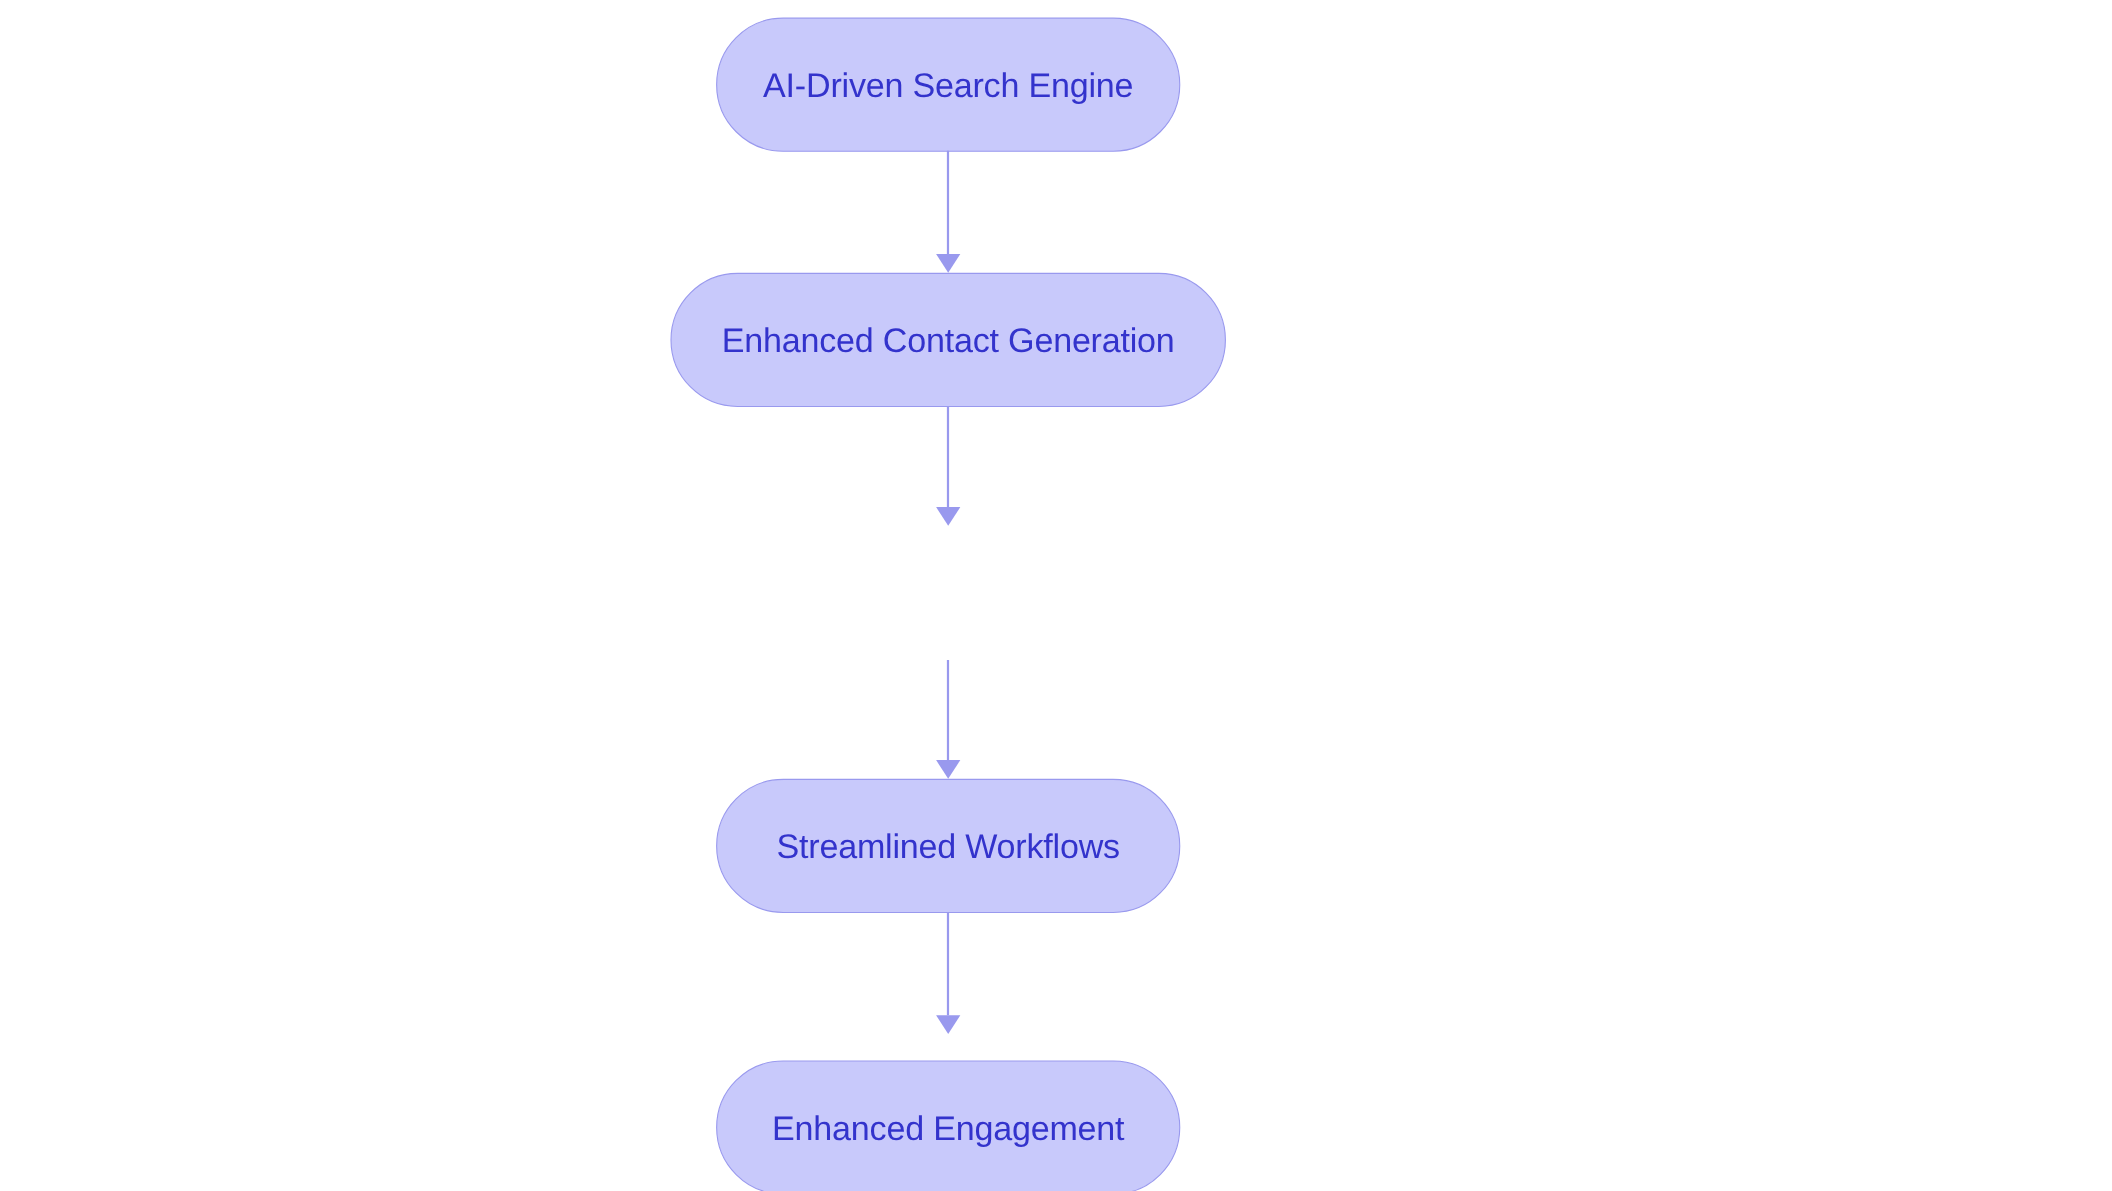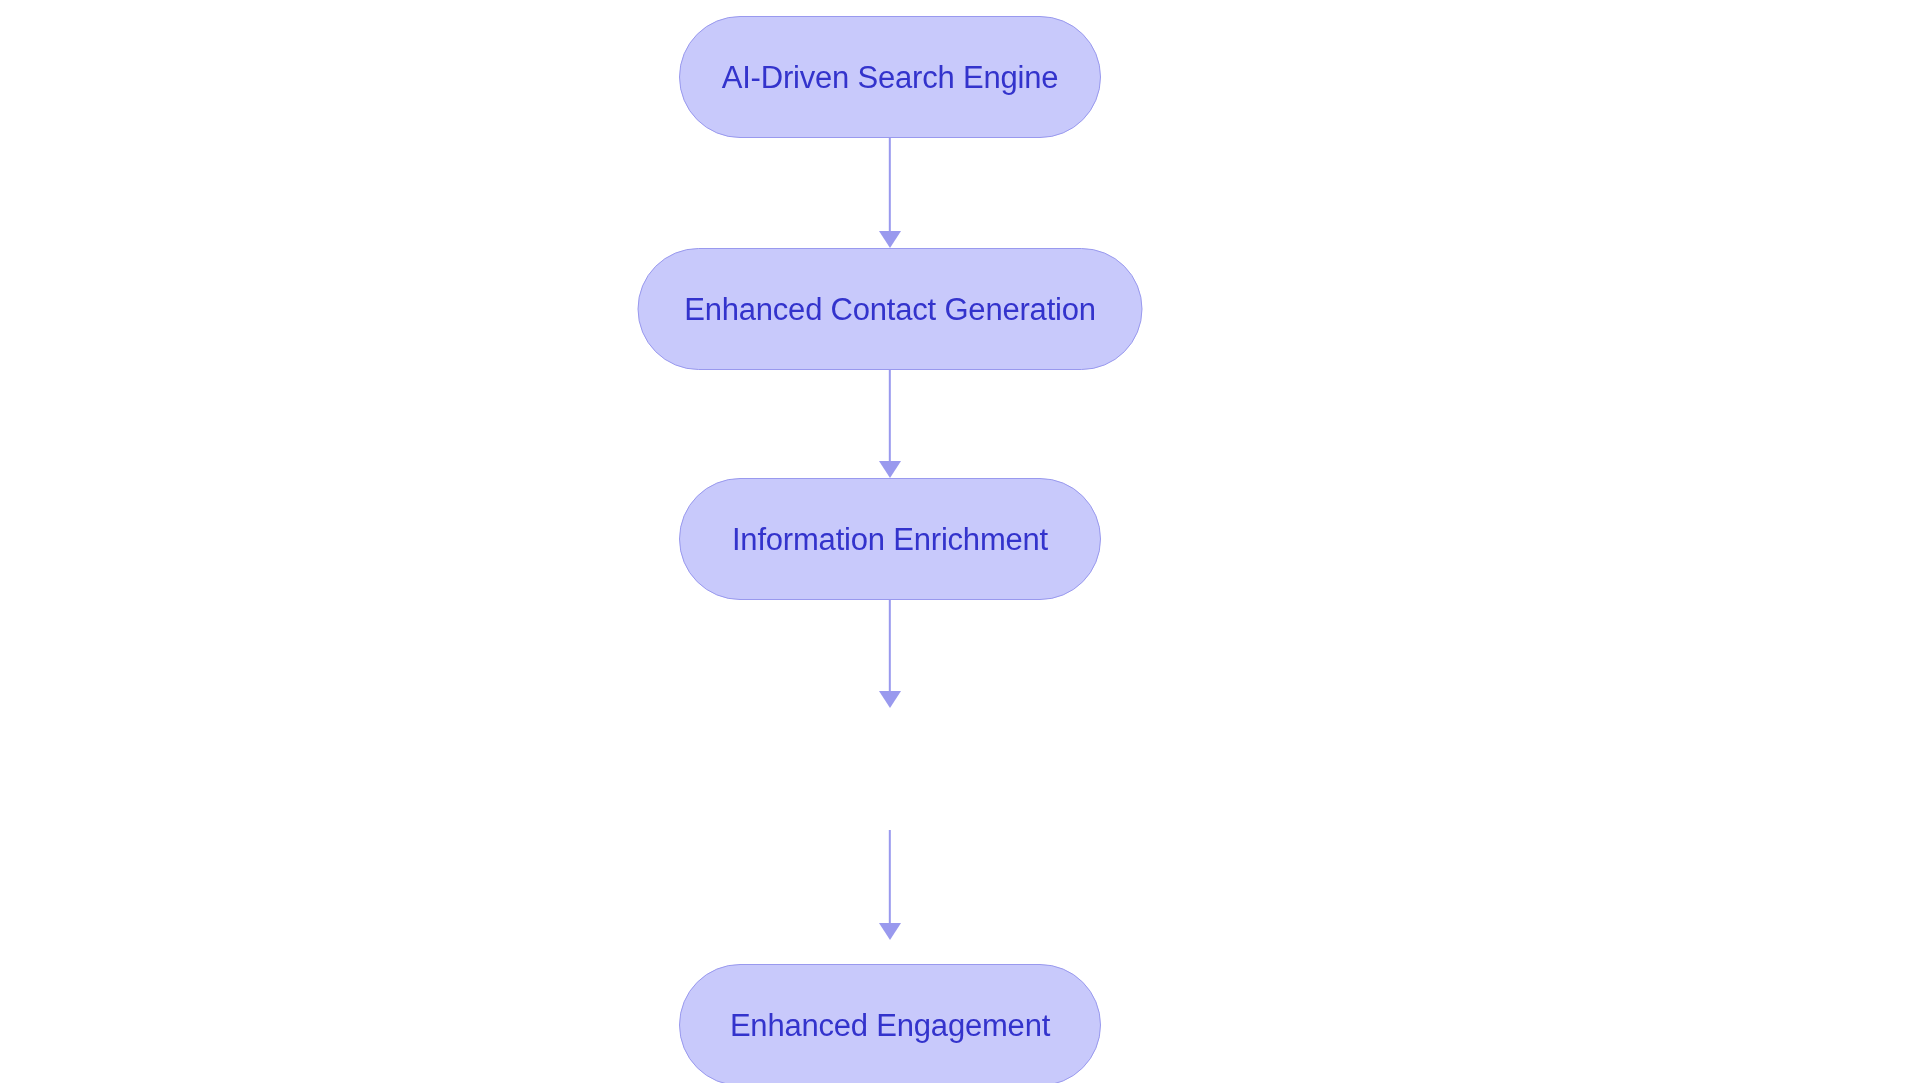--- a/index.html
+++ b/index.html
@@ -13,21 +13,20 @@
     height: 1083px;
     overflow: hidden;
     font-family: "Liberation Sans", sans-serif;
   }
 
   #flowchart-canvas {
     position: relative;
     width: 1724px;
     height: 1083px;
     background: #ffffff;
-    margin-left: 28px;
   }
 
   
   .node {
     position: absolute;
     left: 50%;
     transform: translateX(-50%);
     box-sizing: border-box;
     display: flex;
     align-items: center;
@@ -108,29 +107,29 @@
 
   <div class="node node-w-wide node-2">
     <span class="node-label">Enhanced Contact Generation</span>
   </div>
 
   <div class="connector conn-2">
     <div class="connector-line"></div>
     <div class="connector-head"></div>
   </div>
 
-  <div class="node node-w-std node-3">
-    <span class="node-label">Information Enrichment</span>
-  </div>
 
   <div class="connector conn-3">
     <div class="connector-line"></div>
     <div class="connector-head"></div>
   </div>
 
+  <div class="node node-w-std node-4">
+    <span class="node-label">Streamlined Workflows</span>
+  </div>
 
   <div class="connector conn-4">
     <div class="connector-line"></div>
     <div class="connector-head"></div>
   </div>
 
   <div class="node node-w-std node-5">
     <span class="node-label">Enhanced Engagement</span>
   </div>
 

